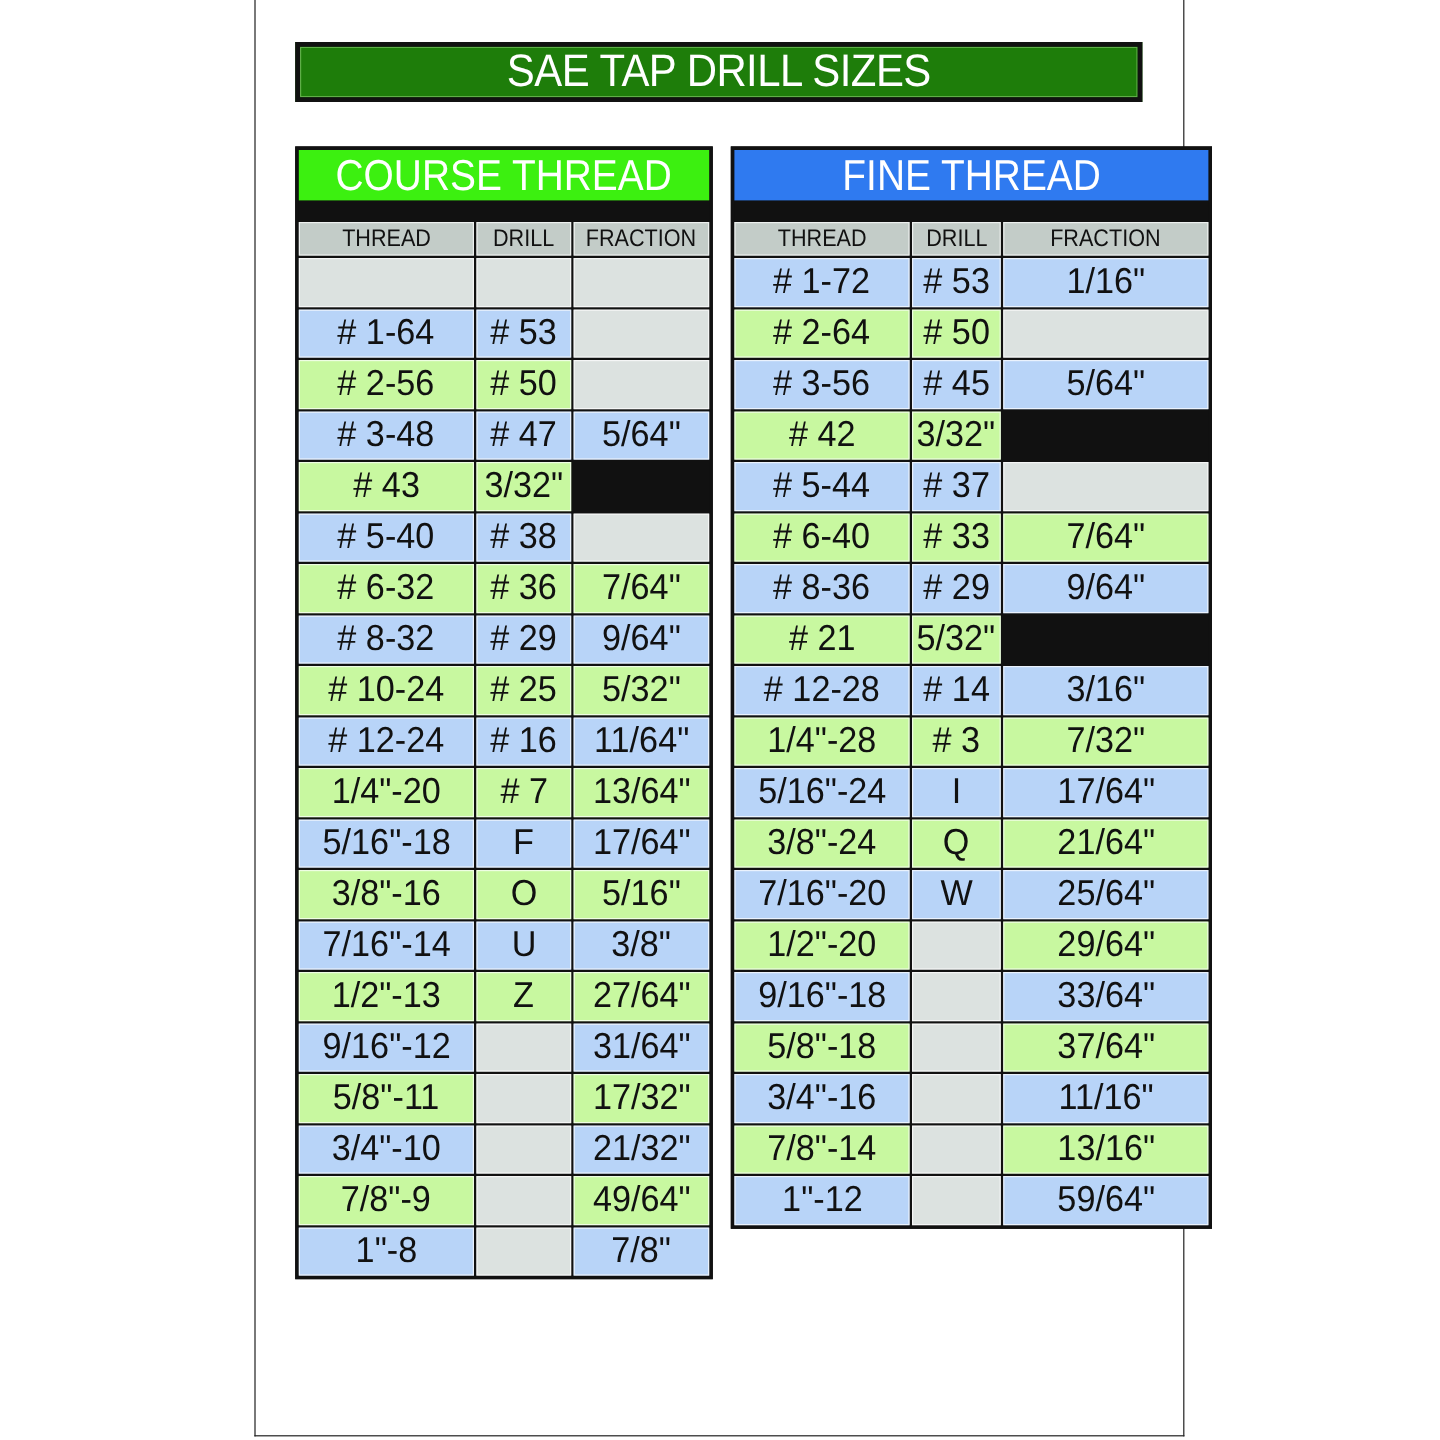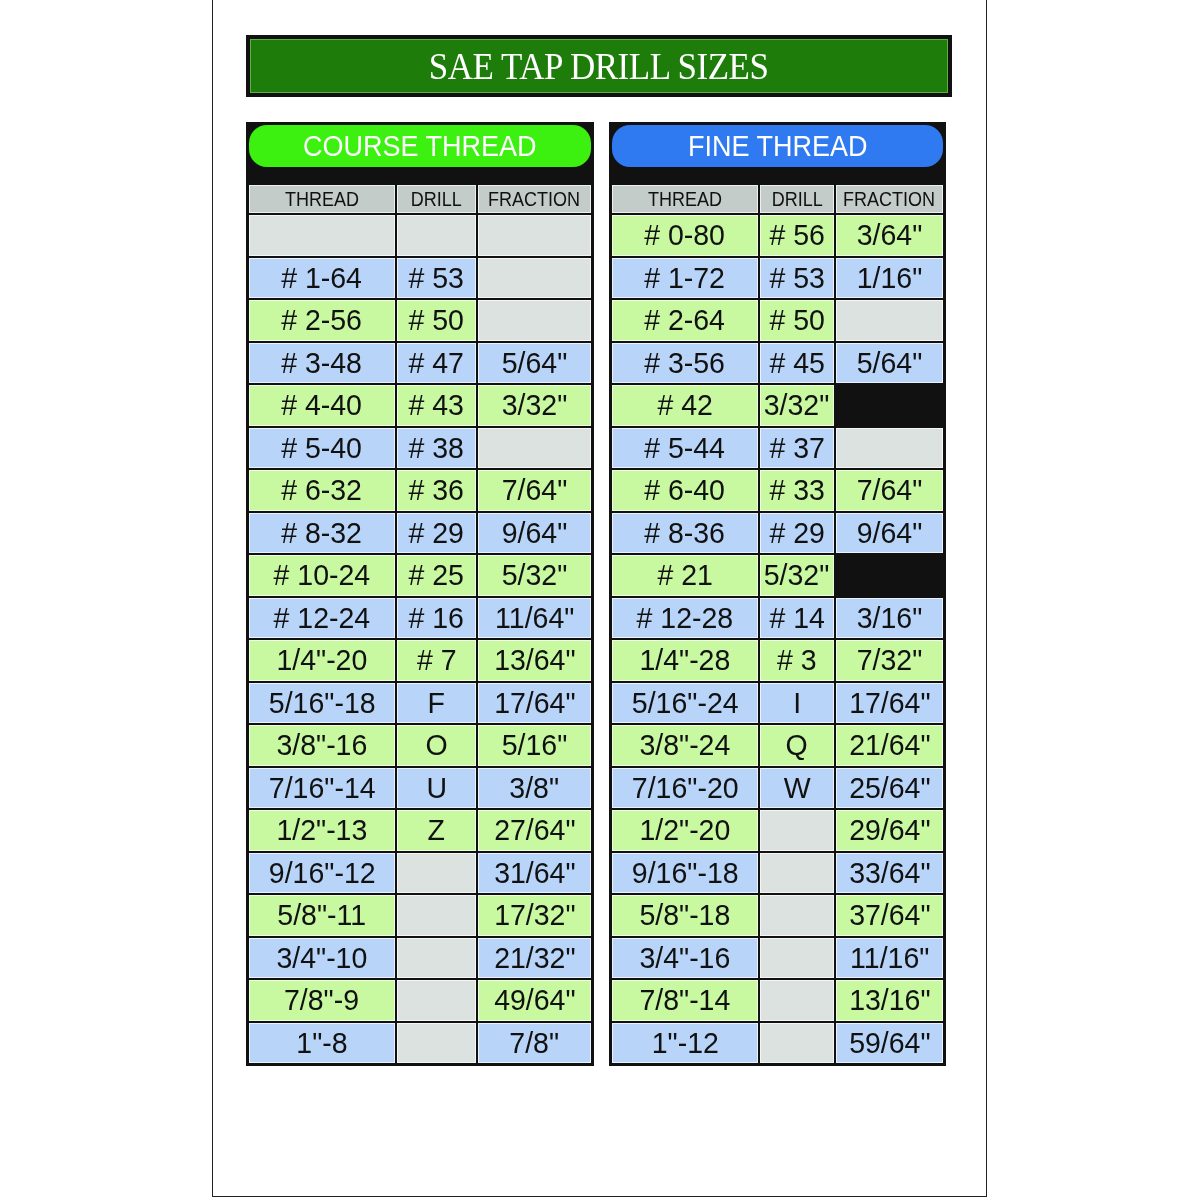--- a/index.html
+++ b/index.html
@@ -1,31 +1,31 @@
 <!DOCTYPE html>
 <html><head>
 <meta charset="utf-8">
 <style>
   html, body { margin:0; padding:0; background:#ffffff; }
   body { width:1200px; height:1200px; position:relative; overflow:hidden;
          font-family:"Liberation Sans", "DejaVu Sans", sans-serif; }
   .page { position:absolute; left:212px; top:-2px; width:775px; height:1199px;
           border:1px solid #222; border-top:none; background:#fff; box-sizing:border-box; }
-  .banner { position:absolute; left:246px; top:35px; width:706px; height:62px;
+  .banner { position:absolute; left:246px; top:35px; width:706px; height:50px;
             background:#1e7d0a; border:4px solid #111; box-sizing:border-box;
             box-shadow: inset 0 0 0 1px #5fae48;
-            display:flex; align-items:center; justify-content:center;font-family:Liberation Serif, serif; }
+            display:flex; align-items:center; justify-content:center; }
   .banner span { color:#fff; font-size:38px; letter-spacing:-0.5px; transform:scaleX(0.92); }
 
   .tbl { position:absolute; top:122px; background:#111; border:3px solid #111;
          box-sizing:border-box; }
   .tbl.left { left:246px; width:348px; }
-  .tbl.right { left:609px; width:337px; }
+  .tbl.right { left:609px; width:401px; }
   .tbl-title { height:42px; display:flex; align-items:center; justify-content:center;
-               color:#fff; font-size:30px; margin-bottom:2px;border-radius:18px; }
+               color:#fff; font-size:36px; margin-bottom:2px; }
   .tbl-title span { transform:scaleX(0.9); display:inline-block; }
   .left .tbl-title { background:#3cf010; }
   .right .tbl-title { background:#2f7af0; }
   .row { display:grid; gap:2px; margin-bottom:2px; }
   .left .row { grid-template-columns:146px 79px 1fr; }
   .right .row { grid-template-columns:146px 74px 1fr; }
   .row:last-child { margin-bottom:0; }
   .cell { display:flex; align-items:center; justify-content:center;
           color:#111; white-space:nowrap; box-sizing:border-box;
           border:1px solid rgba(255,255,255,0.7); }
@@ -101,23 +101,20 @@
         </div>
         <div class="cell">
           <span># 47</span>
         </div>
         <div class="cell">
           <span>5/64"</span>
         </div>
       </div>
       <div class="row data g">
         <div class="cell">
-          <span># 4-40</span>
-        </div>
-        <div class="cell">
           <span># 43</span>
         </div>
         <div class="cell">
           <span>3/32"</span>
         </div>
       </div>
       <div class="row data b">
         <div class="cell">
           <span># 5-40</span>
         </div>
@@ -294,31 +291,20 @@
         <span>THREAD</span>
       </div>
     <div class="cell">
         <span>DRILL</span>
       </div>
     <div class="cell">
         <span>FRACTION</span>
       </div>
   </div>
   <div class="rows">
-      <div class="row data g">
-        <div class="cell">
-          <span># 0-80</span>
-        </div>
-        <div class="cell">
-          <span># 56</span>
-        </div>
-        <div class="cell">
-          <span>3/64"</span>
-        </div>
-      </div>
       <div class="row data b">
         <div class="cell">
           <span># 1-72</span>
         </div>
         <div class="cell">
           <span># 53</span>
         </div>
         <div class="cell">
           <span>1/16"</span>
         </div>

